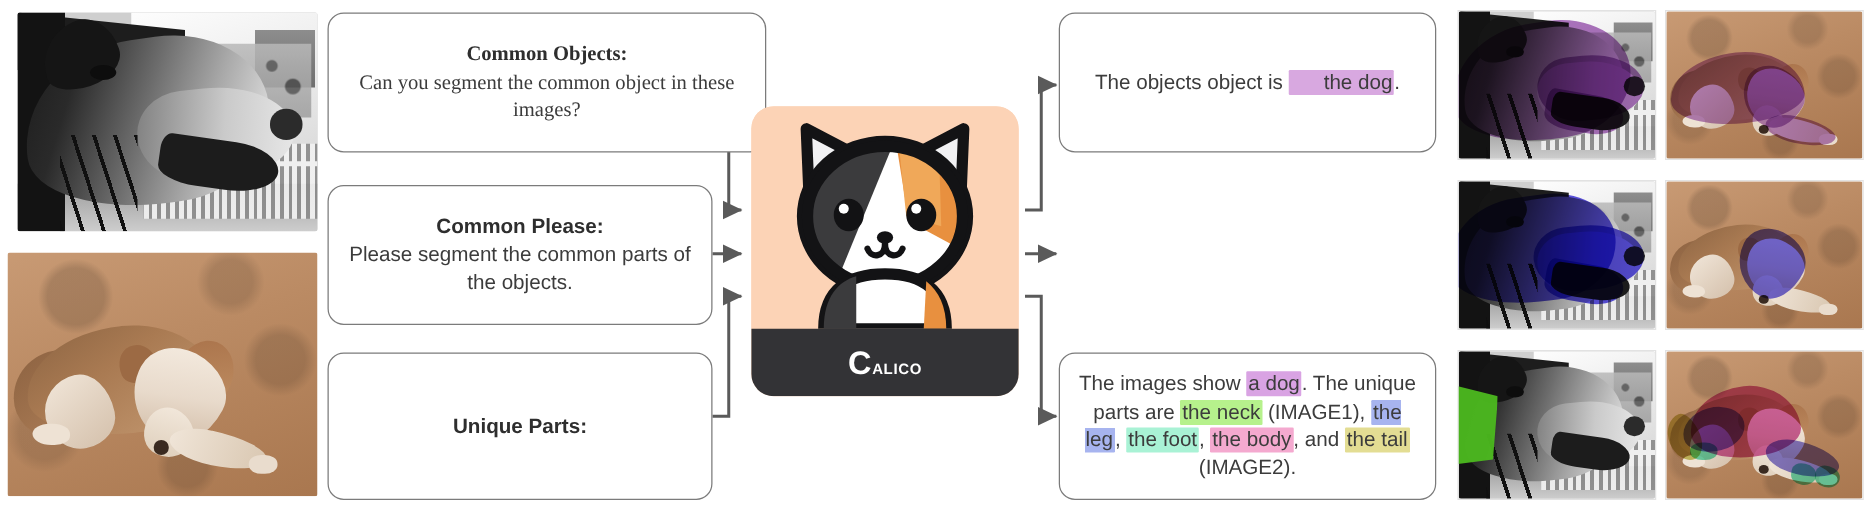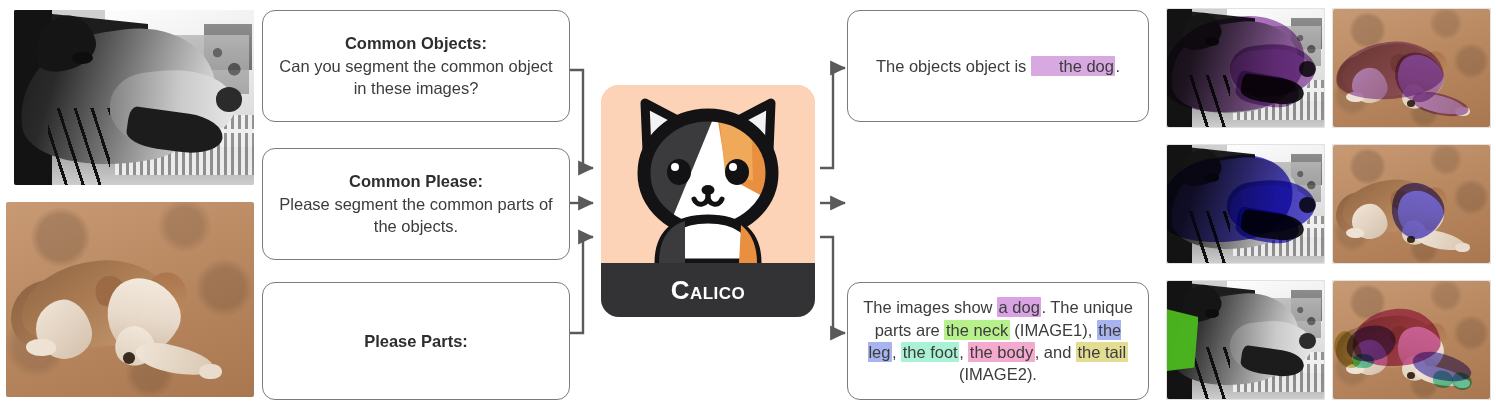--- a/index.html
+++ b/index.html
@@ -127,21 +127,21 @@
   .calico-art{position:absolute;left:0;top:0;width:100%;height:178px;}
   .calico-bar{
     position:absolute;left:0;bottom:0;width:100%;height:54px;background:#333336;
     display:flex;align-items:center;justify-content:center;
   }
   .calico-bar .word{
     color:#fff;font-weight:bold;letter-spacing:.5px;
     font-size:26px;line-height:1;
     font-family:"Liberation Sans","DejaVu Sans",sans-serif;
   }
-  .calico-bar .word .sm{font-size:17px;}
+  .calico-bar .word .sm{font-size:12px;}
 
   
   .conn{position:absolute;left:0;top:0;width:1496px;height:410px;pointer-events:none;}
 
   
   .res{position:absolute;overflow:hidden;border:1px solid #e2e2e2;box-sizing:border-box;}
   .mask{position:absolute;mix-blend-mode:multiply;}
   .mask-normal{position:absolute;}
 </style>
 </head>
@@ -192,37 +192,37 @@
       <path d="M570,70 H583 V168 H593"></path>
       <path d="M570,203 H593"></path>
       <path d="M570,333 H583 V237 H593"></path>
 
       <path d="M820,168 H833 V68 H845"></path>
       <path d="M820,203 H845"></path>
       <path d="M820,237 H833 V333 H845"></path>
     </g>
   </svg>
 
-  <div class="card" style="left:262px;top:10px;width:308px;height:112px;">
+  <div class="card" style="left:262px;top:10px;width:351px;height:112px;font-family:Liberation Serif, serif;">
     <div class="inner">
       <b>Common Objects:</b><br>
       <span>Can you segment the common object in these images?</span>
     </div>
   </div>
 
   <div class="card" style="left:262px;top:148px;width:308px;height:112px;">
     <div class="inner">
       <b>Common Please:</b><br>
       <span>Please segment the common parts of the objects.</span>
     </div>
   </div>
 
   <div class="card" style="left:262px;top:282px;width:308px;height:118px;">
     <div class="inner">
-      <b>Please Parts:</b><br>
+      <b>Unique Parts:</b><br>
     </div>
   </div>
 
   <div class="calico">
     <svg class="calico-art" viewBox="0 0 214 178" xmlns="http://www.w3.org/2000/svg">
       <rect x="0" y="0" width="214" height="178" fill="#fcd3b6"></rect>
 
       <path d="M46,66 L44,18 L86,40 Z" fill="#f2f2f4" stroke="#131315" stroke-width="9" stroke-linejoin="round"></path>
       <path d="M168,66 L170,18 L128,40 Z" fill="#f2f2f4" stroke="#131315" stroke-width="9" stroke-linejoin="round"></path>
 

